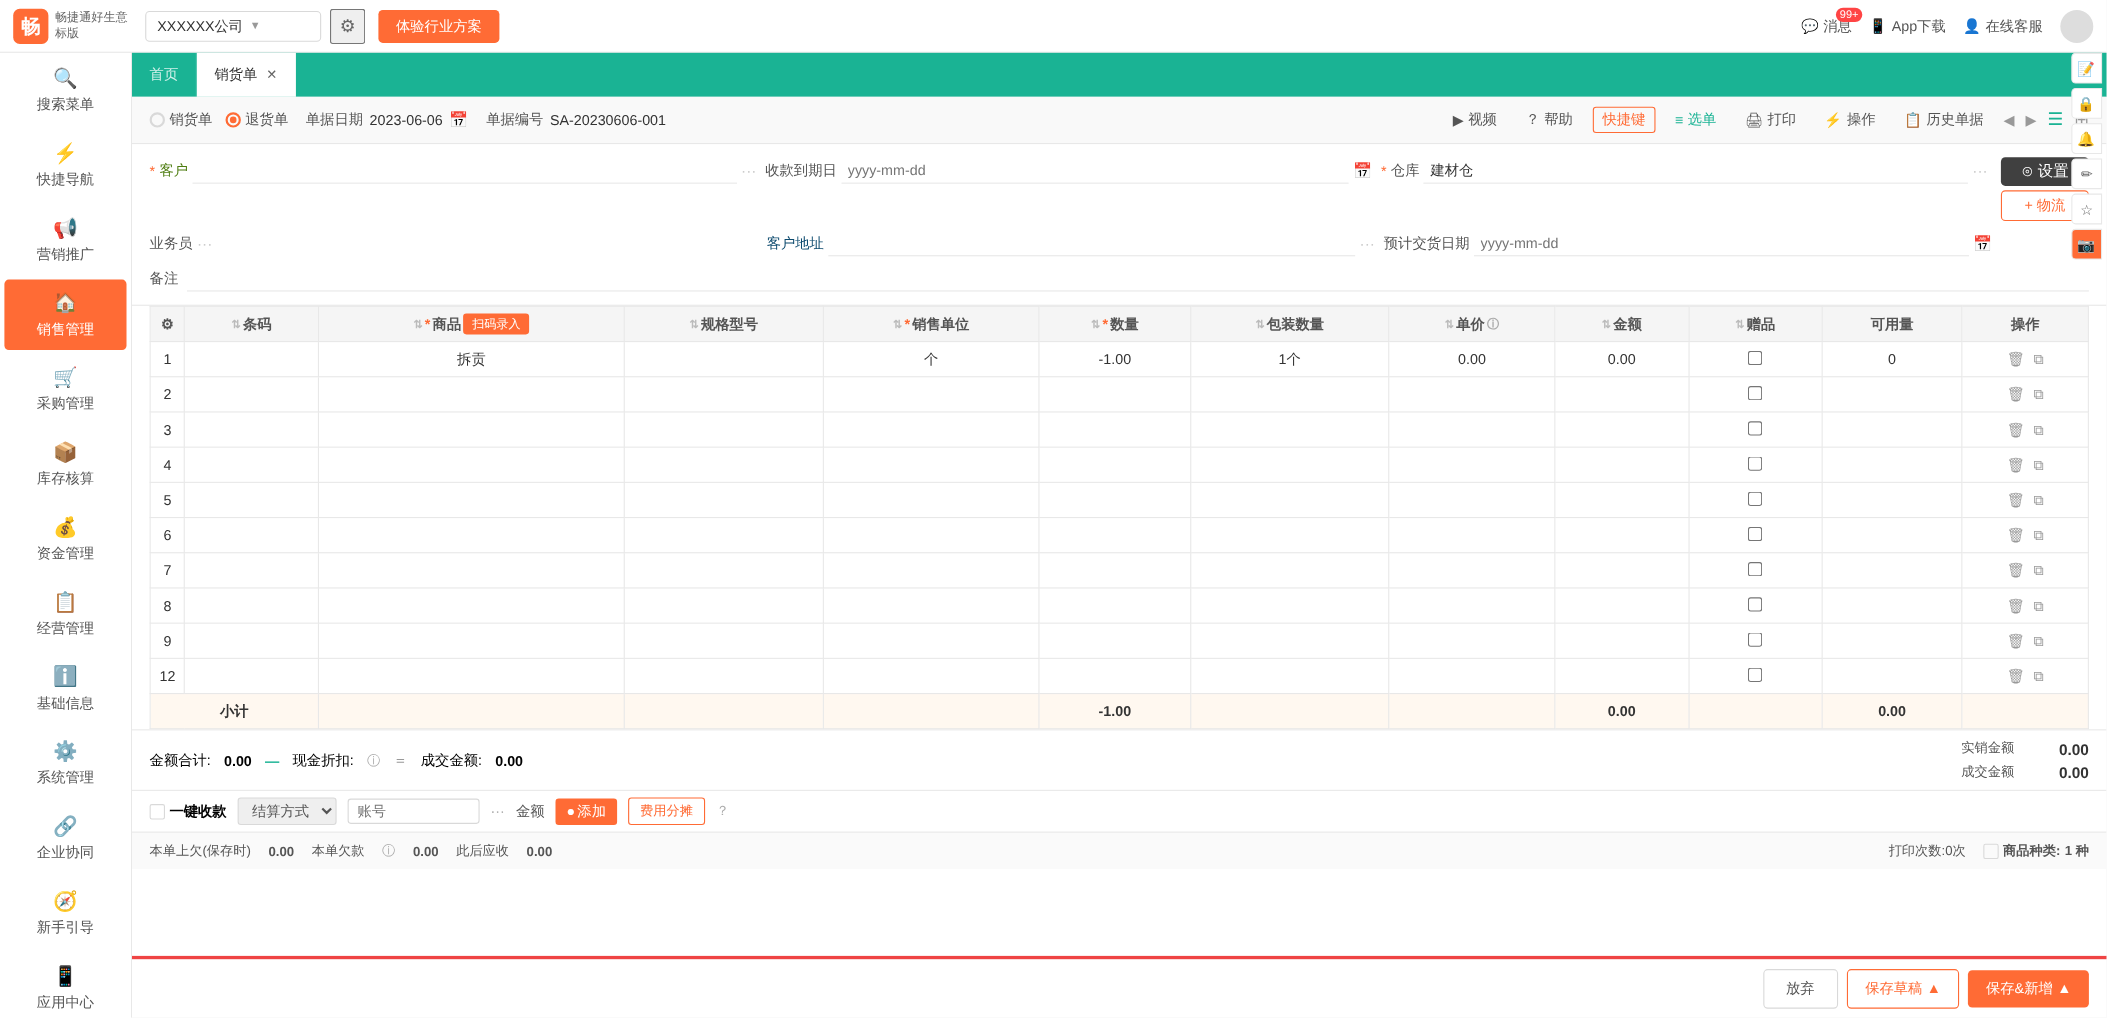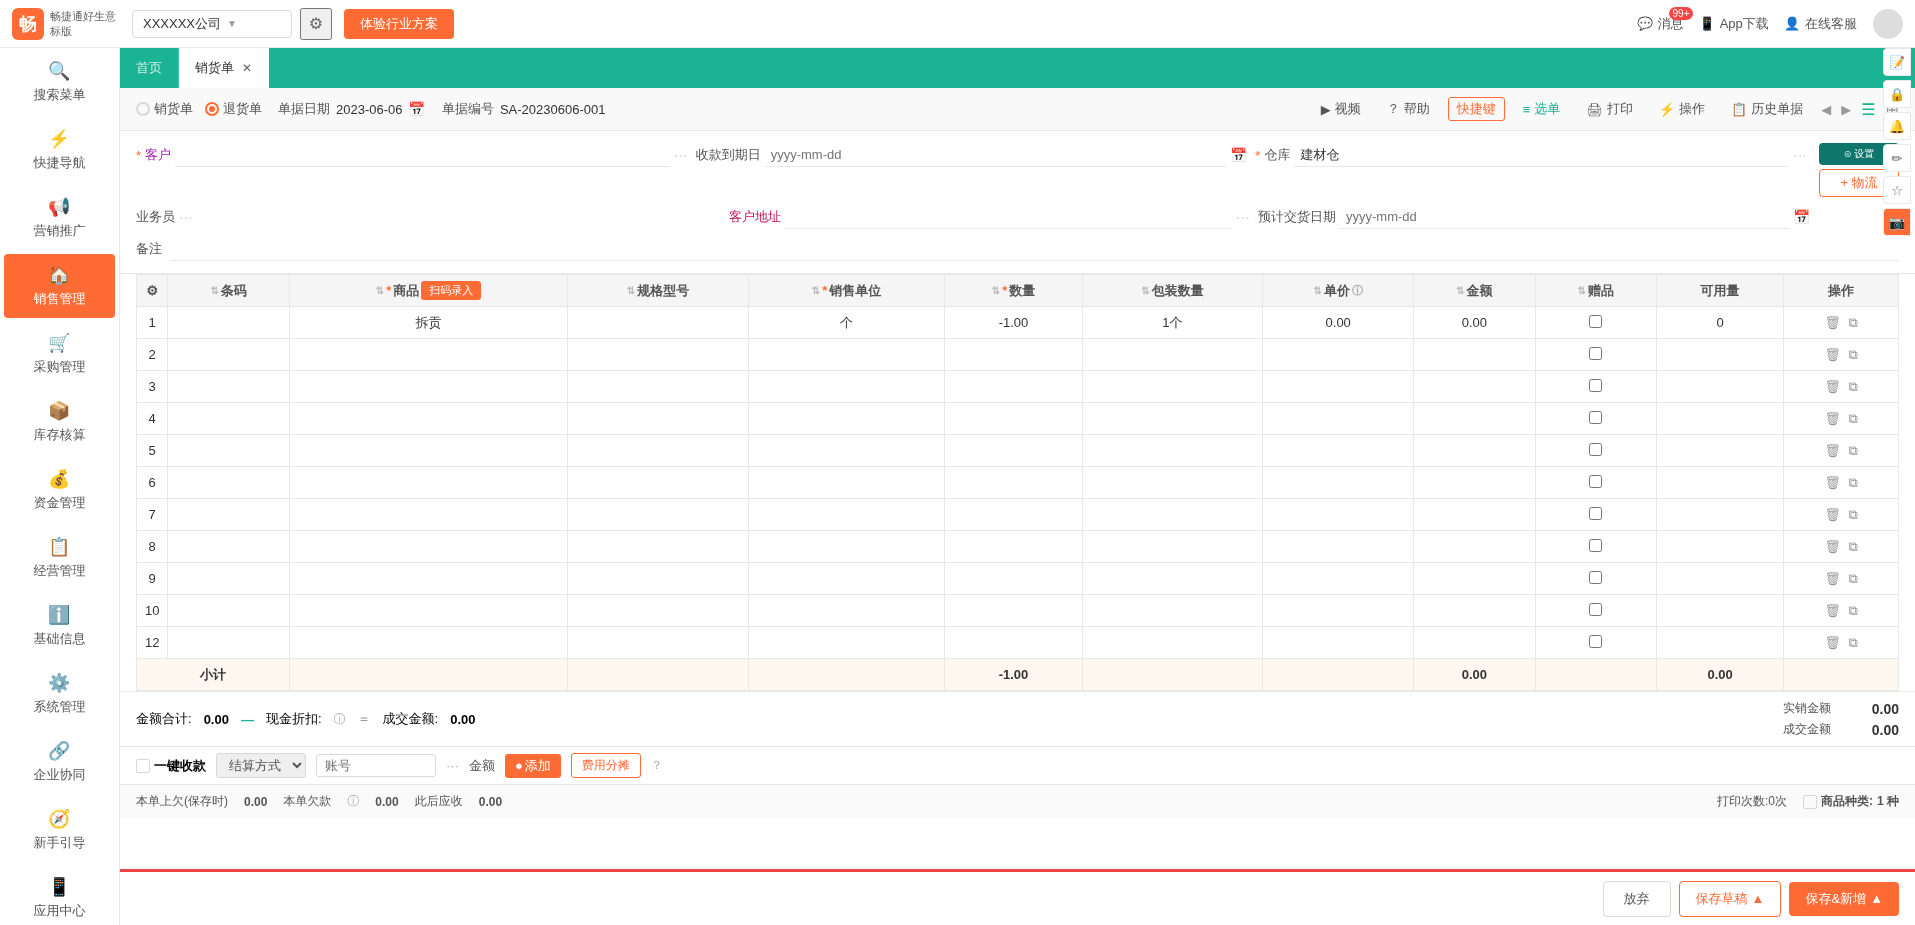--- a/index.html
+++ b/index.html
@@ -167,22 +167,22 @@
     .form-input {
       flex: 1;
       border: none; border-bottom: 1px solid #e8e8e8;
       padding: 4px 6px; color: #333;
       outline: none; background: transparent;
       min-width: 80px;
     }
     .input-dots { color: #ccc; cursor: pointer; font-size: 14px; }
     .calendar-icon { color: #1ab394; cursor: pointer; font-size: 14px; }
     .action-btn-orange {
-      background: #0f766e; color: #fff;
-      border: none; padding: 4px 14px; border-radius: 4px; cursor: pointer; font-size: 10px;
+      background: #404040; color: #fff;
+      border: none; padding: 4px 14px; border-radius: 4px; cursor: pointer; font-size: 14px;
     }
     .action-btn-outline {
       border: 1px solid #ff6b35; color: #ff6b35;
       background: #fff; padding: 4px 14px; border-radius: 4px; cursor: pointer; font-size: 13px;
     }
 
     
     .table-container {
       padding: 0 16px;
     }
@@ -489,21 +489,21 @@
         <span style="cursor:pointer; color:#999; font-size:16px;">⊞</span>
       </div>
     </div>
 
     <div class="form-fields">
       <div style="display:flex; width:100%; margin-bottom:8px; align-items:flex-start;">
 
         <div style="display:flex; flex:1; gap:8px; align-items:center;">
           <div style="display:flex; align-items:center; flex:1; gap:4px;">
             <span style="color:#ff6b35; white-space:nowrap;">*</span>
-            <span style="color:#a21caf; white-space:nowrap;">客户</span>
+            <span style="color:#4d7c0f; white-space:nowrap;">客户</span>
             <input class="form-input" placeholder="" style="flex: 1 1 0%; border-top: none; border-right: none; border-left: none; border-image: initial; border-bottom: 1px solid rgb(232, 232, 232);">
             <span class="input-dots">···</span>
           </div>
           <div style="display:flex; align-items:center; flex:1; gap:4px;">
             <span style="color:#555; white-space:nowrap;">收款到期日</span>
             <input class="form-input" placeholder="yyyy-mm-dd" style="flex: 1 1 0%; border-top: none; border-right: none; border-left: none; border-image: initial; border-bottom: 1px solid rgb(232, 232, 232);">
             <span class="calendar-icon">📅</span>
           </div>
           <div style="display:flex; align-items:center; flex:1; gap:4px;">
             <span style="color:#ff6b35; white-space:nowrap;">*</span>
@@ -517,21 +517,21 @@
           <button class="action-btn-orange">⊙ 设置</button>
           <button class="action-btn-outline">+ 物流</button>
         </div>
       </div>
       <div style="display:flex; width:100%; margin-bottom:8px; align-items:center; gap:8px;">
         <div style="display:flex; align-items:center; flex:1; gap:4px;">
           <span style="color:#555; white-space:nowrap;">业务员</span>
           <span class="input-dots">···</span>
         </div>
         <div style="display:flex; align-items:center; flex:1; gap:4px;">
-          <span style="color:#be185d; white-space:nowrap;margin-left:32px;">客户地址</span>
+          <span style="color:#0c4a6e; white-space:nowrap;">客户地址</span>
           <input class="form-input" style="flex: 1 1 0%; border-top: none; border-right: none; border-left: none; border-image: initial; border-bottom: 1px solid rgb(232, 232, 232);">
           <span class="input-dots">···</span>
         </div>
         <div style="display:flex; align-items:center; flex:1; gap:4px;">
           <span style="color:#555; white-space:nowrap;">预计交货日期</span>
           <input class="form-input" placeholder="yyyy-mm-dd" style="flex: 1 1 0%; border-top: none; border-right: none; border-left: none; border-image: initial; border-bottom: 1px solid rgb(232, 232, 232);">
           <span class="calendar-icon">📅</span>
         </div>
         <div style="min-width:80px;"></div>
       </div>
@@ -731,37 +731,20 @@
               <td></td>
               <td></td>
             <td><input type="checkbox" style=""></td>
             <td></td>
             <td>
               <span style="cursor:pointer; color:#999; margin-right:4px;">🗑</span>
               <span style="cursor:pointer; color:#999;">⧉</span>
             </td>
           </tr>
           <tr>
-            <td class="row-num">10</td>
-            <td></td>
-              <td></td>
-              <td></td>
-              <td></td>
-              <td></td>
-              <td></td>
-              <td></td>
-              <td></td>
-            <td><input type="checkbox" style=""></td>
-            <td></td>
-            <td>
-              <span style="cursor:pointer; color:#999; margin-right:4px;">🗑</span>
-              <span style="cursor:pointer; color:#999;">⧉</span>
-            </td>
-          </tr>
-          <tr>
             <td class="row-num">12</td>
             <td></td>
               <td></td>
               <td></td>
               <td></td>
               <td></td>
               <td></td>
               <td></td>
               <td></td>
             <td><input type="checkbox" style=""></td>

